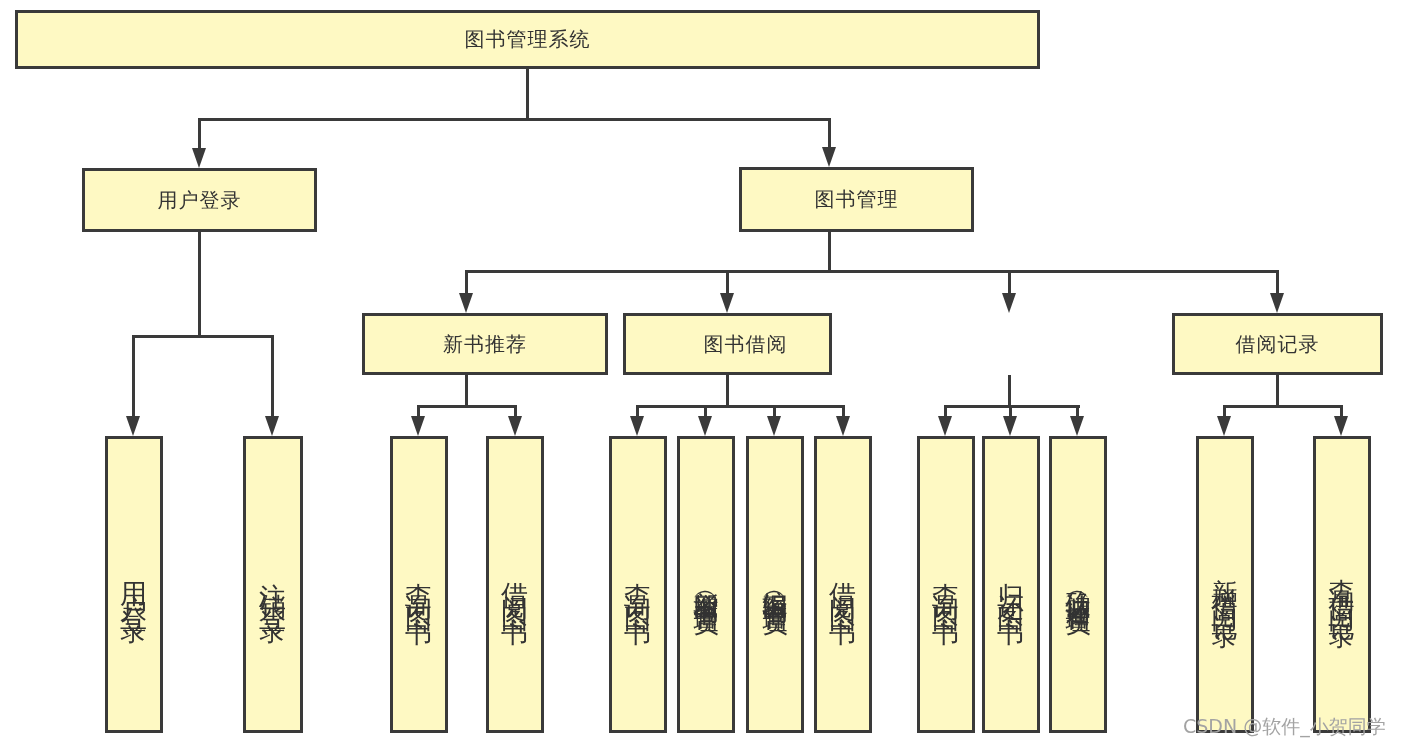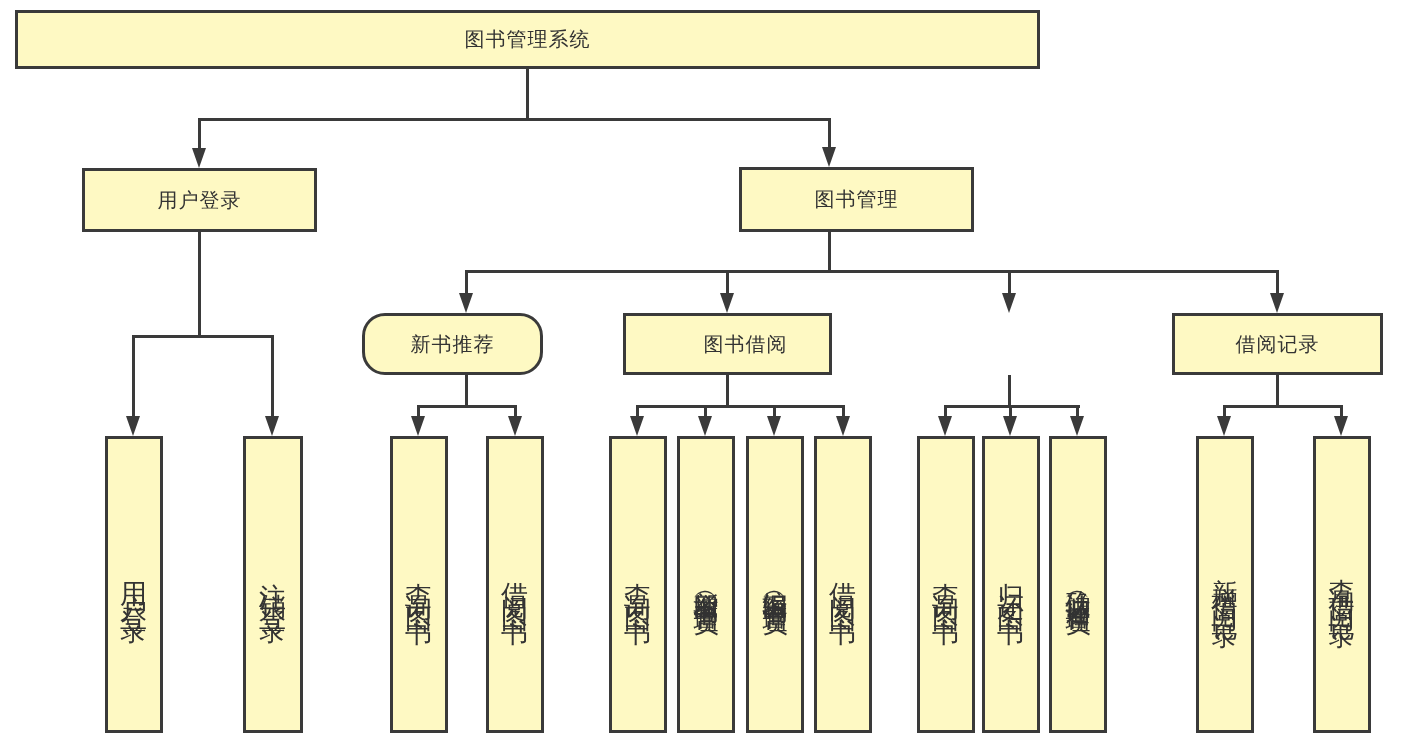--- a/index.html
+++ b/index.html
@@ -100,21 +100,21 @@
   <div class="hline" style="left:466px;top:270px;width:813px;"></div>
   <div class="vline" style="left:465px;top:270px;height:25px;"></div>
   <div class="arrow" style="left:459px;top:293px;"></div>
   <div class="vline" style="left:726px;top:270px;height:25px;"></div>
   <div class="arrow" style="left:720px;top:293px;"></div>
   <div class="vline" style="left:1008px;top:270px;height:25px;"></div>
   <div class="arrow" style="left:1002px;top:293px;"></div>
   <div class="vline" style="left:1276px;top:270px;height:25px;"></div>
   <div class="arrow" style="left:1270px;top:293px;"></div>
 
-  <div class="box" style="left:362px;top:313px;width:181px;height:62px;border-radius:23px;">
+  <div class="box" style="left:362px;top:313px;width:246px;height:62px;">
     <span>新书推荐</span>
   </div>
   <div class="box" style="left:623px;top:313px;width:209px;height:62px;padding-left:36px;">
     <span>图书借阅</span>
   </div>
   <div class="box" style="left:1172px;top:313px;width:211px;height:62px;">
     <span>借阅记录</span>
   </div>
 
   <div class="vline" style="left:465px;top:375px;height:33px;"></div>
@@ -188,14 +188,15 @@
     <span class="vtext">确认归还（管理员）</span>
   </div>
 
   <div class="box tall mid" style="left:1196px;">
     <span class="vtext">新增借阅记录</span>
   </div>
   <div class="box tall mid" style="left:1313px;">
     <span class="vtext">查询借阅记录</span>
   </div>
 
+  <div class="watermark">CSDN @软件_小贺同学</div>
 
 </div>
 
 </body></html>

